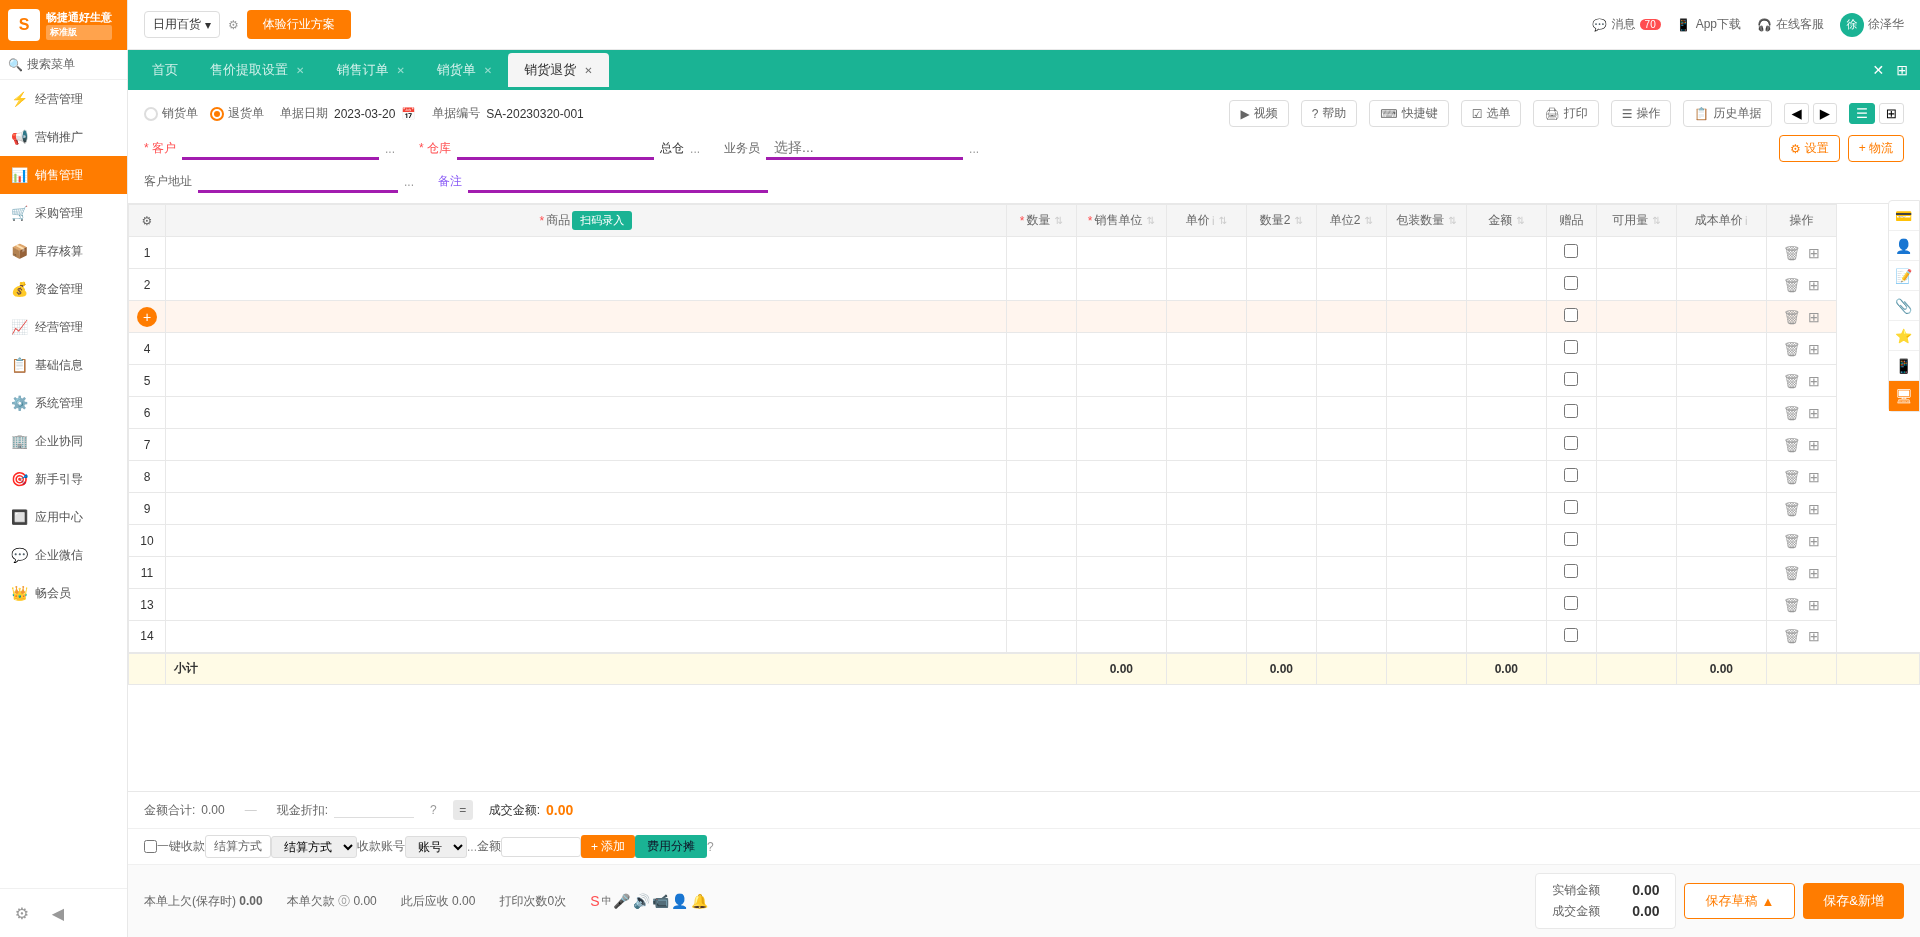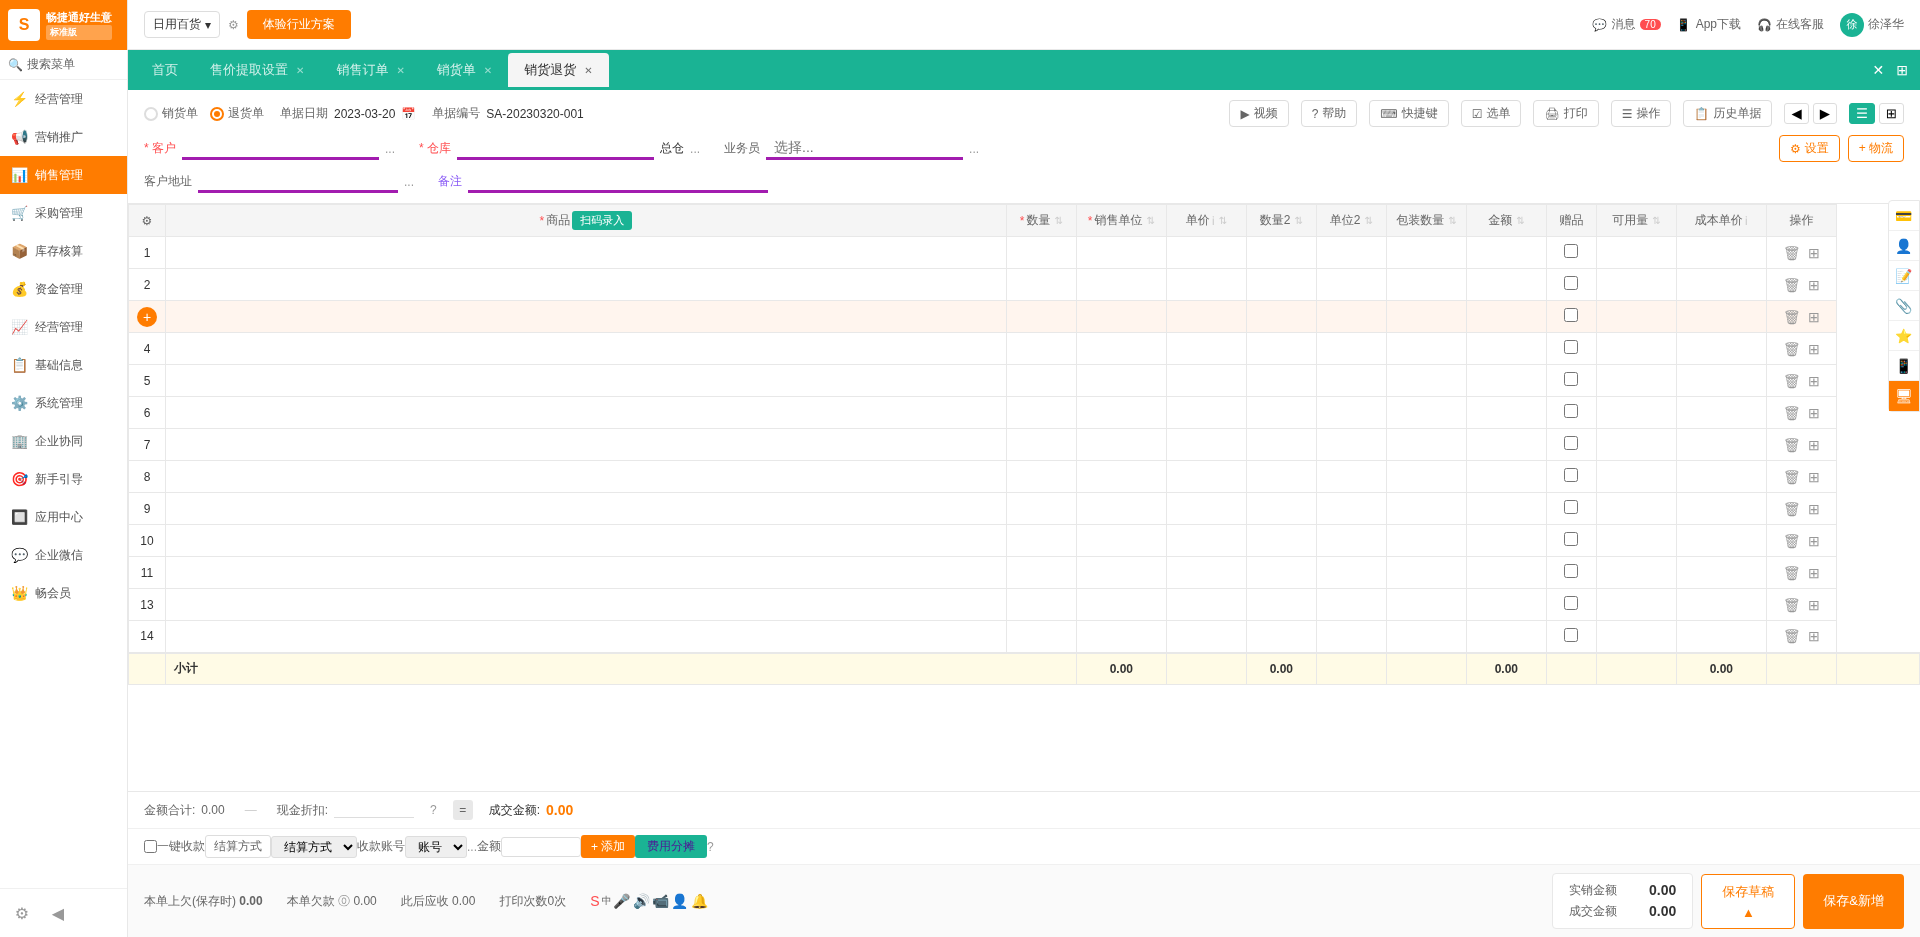--- a/index.html
+++ b/index.html
@@ -80,21 +80,21 @@
     
     .bottom-area { background: white; border-top: 1px solid #e8e8e8; }
     .bottom-row1 { display: flex; align-items: center; padding: 8px 16px; gap: 16px; border-bottom: 1px solid #f0f0f0; }
     .amount-field { display: flex; align-items: center; gap: 6px; font-size: 12px; color: #666; }
     .amount-separator { color: #ccc; margin: 0 4px; }
     .equals-btn { width: 20px; height: 20px; background: #e8e8e8; border-radius: 3px; display: flex; align-items: center; justify-content: center; cursor: pointer; font-size: 12px; color: #666; }
     .amount-result { display: flex; align-items: center; gap: 6px; font-size: 12px; }
     .bottom-row2 { display: flex; align-items: center; padding: 6px 16px; gap: 0; }
     .bottom-row3 { display: flex; align-items: center; justify-content: space-between; padding: 8px 16px; background: #fafafa; border-top: 1px solid #f0f0f0; }
     .bottom-row3-left { display: flex; gap: 24px; font-size: 12px; color: #666; }
-    .btn-save-draft { background: white; border: 1px solid #ff7c00; color: #ff7c00; border-radius: 4px; padding: 8px 20px; cursor: pointer; font-size: 13px; display: flex; align-items: center; gap: 4px; flex-direction: column; }
+    .btn-save-draft { background: white; border: 1px solid #ff7c00; color: #ff7c00; border-radius: 4px; padding: 8px 20px; cursor: pointer; font-size: 13px; display: flex; align-items: center; gap: 4px; }
     .btn-save-new { background: #ff7c00; border: none; color: white; border-radius: 4px; padding: 8px 20px; cursor: pointer; font-size: 13px; }
     .bottom-btns { display: flex; gap: 8px; }
 
     .checkbox-inline { width: 14px; height: 14px; cursor: pointer; }
 
     
     .floating-right { position: fixed; right: 0; top: 200px; display: flex; flex-direction: column; background: white; border: 1px solid #e8e8e8; border-radius: 4px 0 0 4px; z-index: 50; }
     .floating-right-item { width: 30px; height: 30px; display: flex; align-items: center; justify-content: center; cursor: pointer; color: #999; font-size: 14px; border-bottom: 1px solid #f0f0f0; }
     .floating-right-item:last-child { border-bottom: none; }
     .floating-right-active { background: #ff7c00; color: white; }
@@ -710,21 +710,21 @@
         <select style="border:1px solid #ddd;padding:2px 8px;font-size:12px;border-radius:3px;">
           <option>账号</option>
         </select>
         <span style="color:#999;cursor:pointer;">...</span>
         <span style="color:#666;font-size:12px;">金额</span>
         <input type="text" style="border: 1px solid rgb(221, 221, 221); padding: 2px 8px; font-size: 12px; width: 80px; border-radius: 3px;">
         <button style="background:#ff7c00;color:white;border:none;border-radius:3px;padding:3px 10px;cursor:pointer;font-size:12px;display:flex;align-items:center;gap:3px;">
           <span>+</span>
           <span>添加</span>
         </button>
-        <button style="background:#1ab394;color:#4c1d95;border:none;border-radius:3px;padding:3px 12px;cursor:pointer;font-size:12px;">费用分摊</button>
+        <button style="background:#1ab394;color:#0f172a;border:none;border-radius:3px;padding:3px 12px;cursor:pointer;font-size:12px;">费用分摊</button>
         <span style="color:#999;cursor:pointer;">?</span>
       </div>
       <div class="bottom-row3">
         <div class="bottom-row3-left">
           <span>
             <span>本单上欠(保存时)</span>
             <span style="font-weight:bold;">0.00</span>
           </span>
           <span>
             <span>本单欠款</span>

